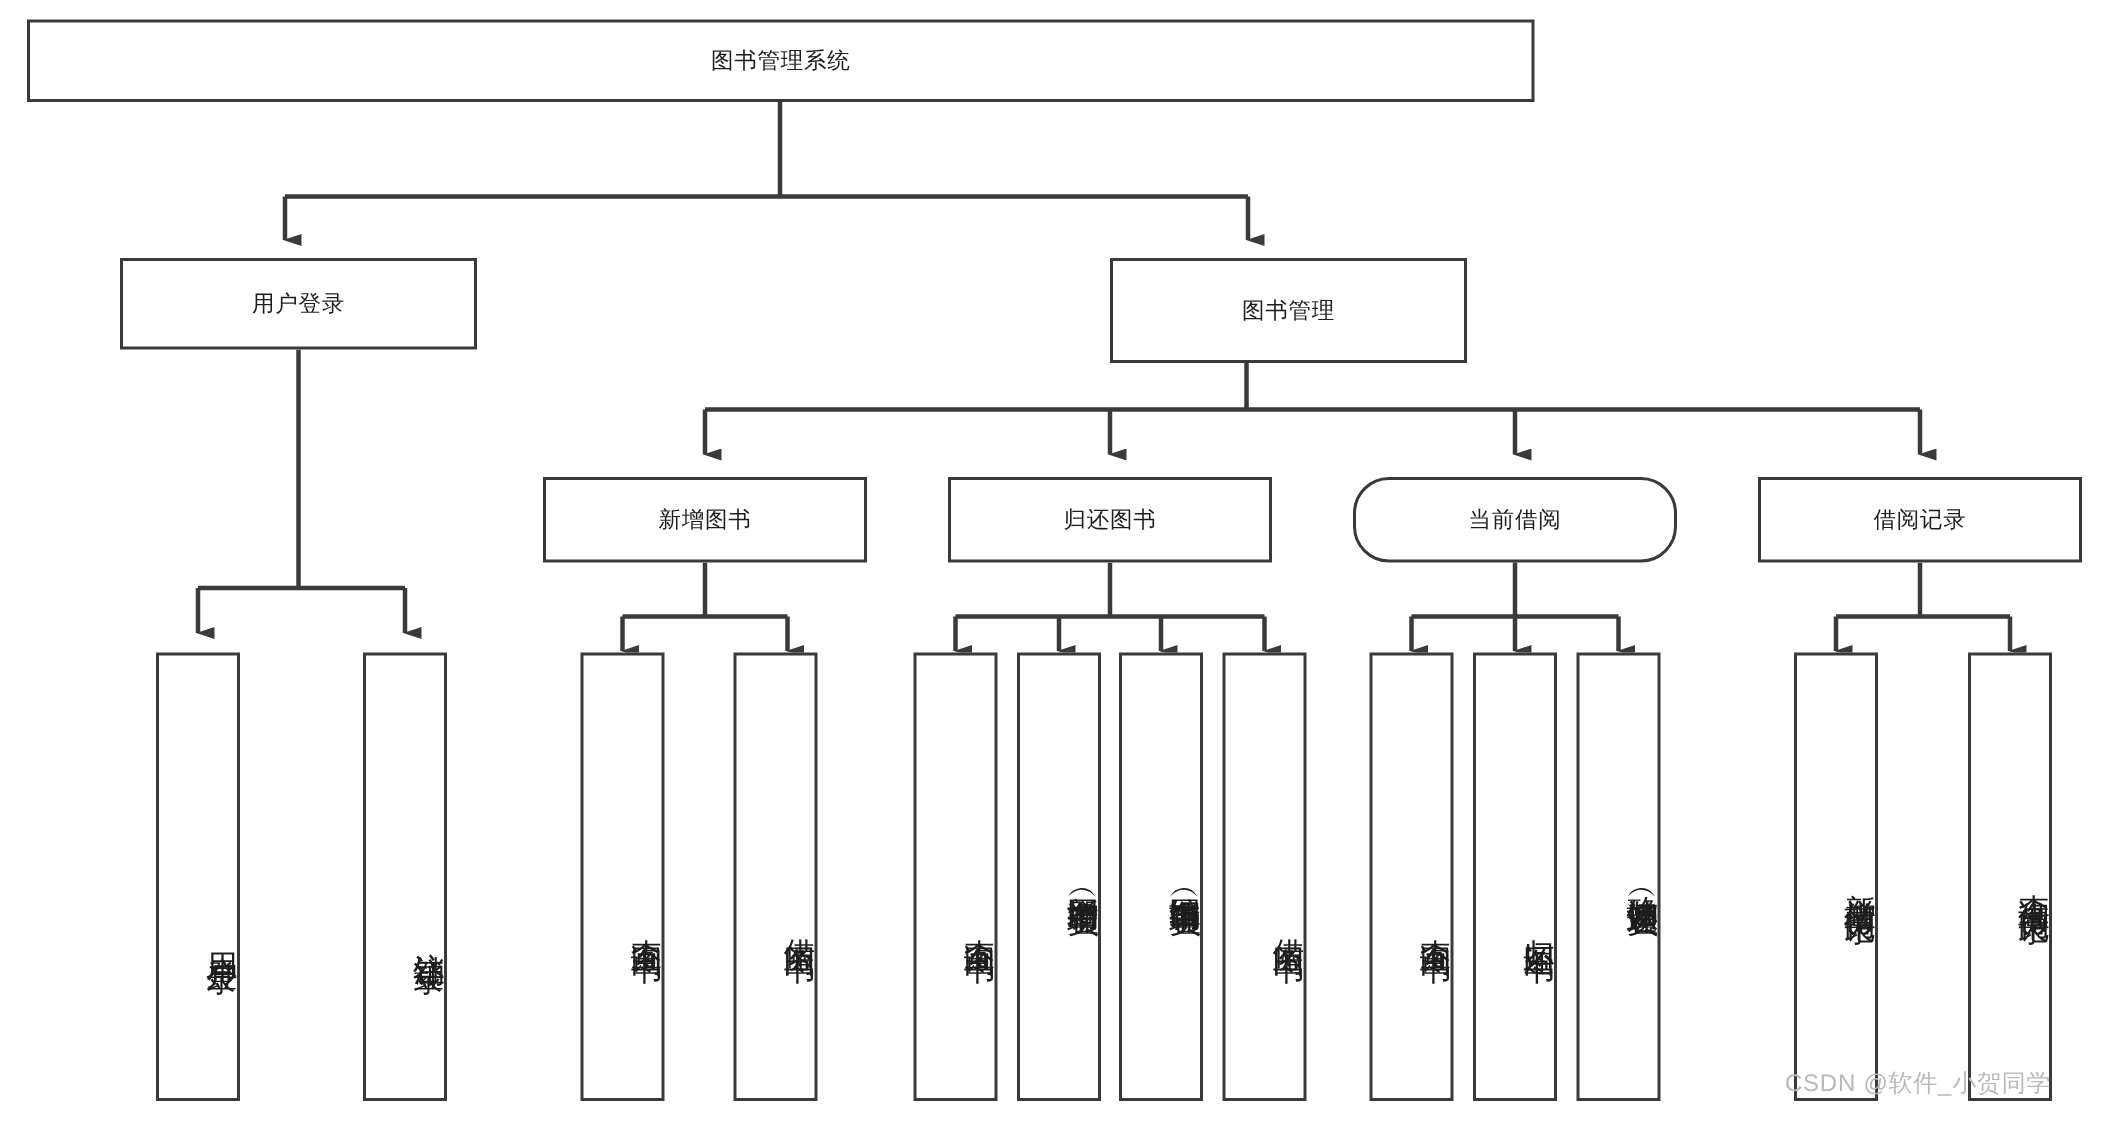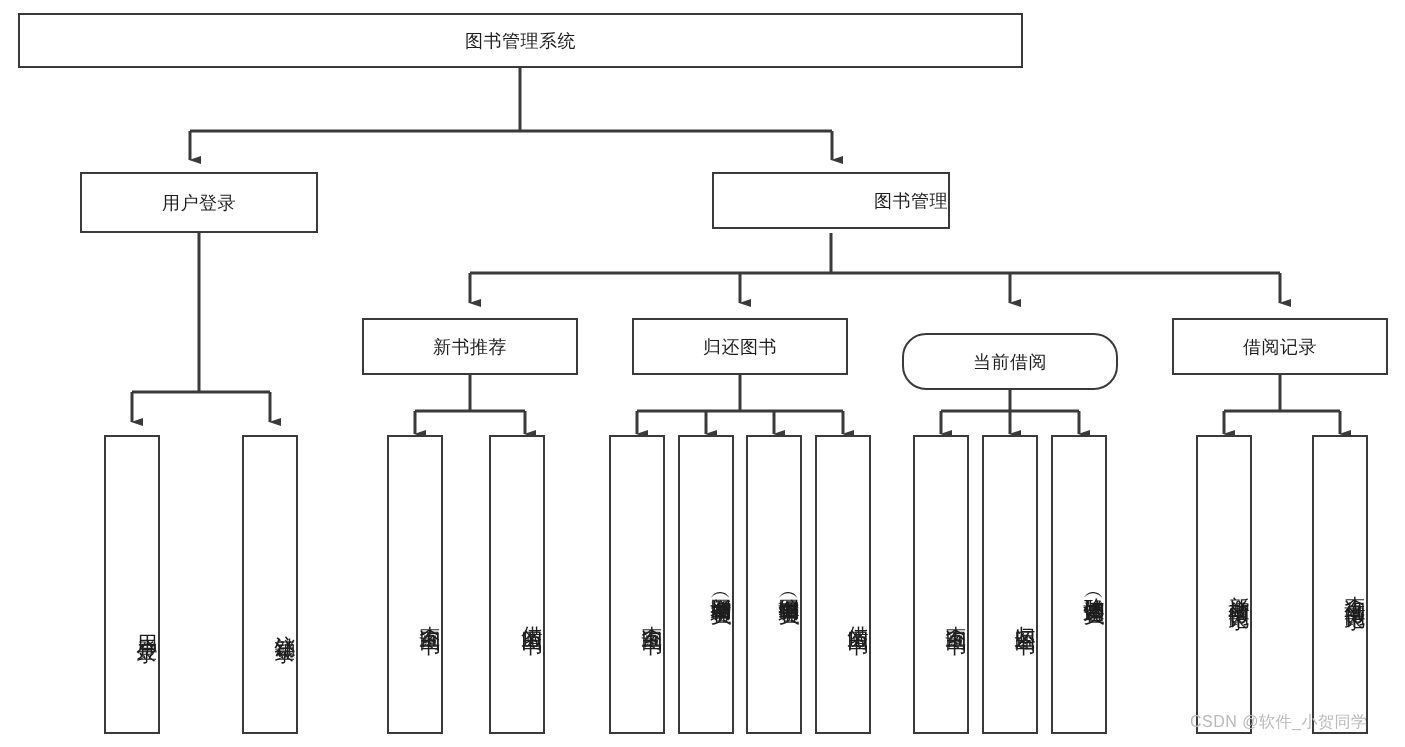--- a/index.html
+++ b/index.html
@@ -30,21 +30,21 @@
     position: absolute;
     box-sizing: border-box;
     border: 2px solid #3a3a3a;
     background: #ffffff;
     display: flex;
     align-items: center;
     justify-content: center;
     color: #1d1d1d;
   }
   .node-h {
-    font-size: 18px;
+    font-size: 15px;
     letter-spacing: 0.5px;
     white-space: nowrap;
   }
   .node-v {
     writing-mode: vertical-rl;
     text-orientation: upright;
     font-size: 21px;
     letter-spacing: 3px;
     line-height: 1.05;
     align-items: flex-start;
@@ -128,31 +128,31 @@
     </g>
   </svg>
 
   <div class="node node-h" style="left:18px; top:13px; width:1005px; height:55px;">
     <span>图书管理系统</span>
   </div>
 
   <div class="node node-h" style="left:80px; top:172px; width:238px; height:61px;">
     <span>用户登录</span>
   </div>
-  <div class="node node-h" style="left:712px; top:172px; width:238px; height:57px;justify-content:flex-end;">
+  <div class="node node-h" style="left:740px; top:172px; width:238px; height:70px;">
     <span>图书管理</span>
   </div>
 
   <div class="node node-h" style="left:362px; top:318px; width:216px; height:57px;">
-    <span>新书推荐</span>
+    <span>新增图书</span>
   </div>
   <div class="node node-h" style="left:632px; top:318px; width:216px; height:57px;">
     <span>归还图书</span>
   </div>
-  <div class="node node-h" style="left:902px; top:333px; width:216px; height:57px;border-radius:24px;">
+  <div class="node node-h" style="left:902px; top:318px; width:216px; height:57px;border-radius:24px;">
     <span>当前借阅</span>
   </div>
   <div class="node node-h" style="left:1172px; top:318px; width:216px; height:57px;">
     <span>借阅记录</span>
   </div>
 
   <div class="node node-v mid2" style="left:104px; top:435px; width:56px; height:299px;">
     <span>用户登录</span>
   </div>
   <div class="node node-v mid2" style="left:242px; top:435px; width:56px; height:299px;">

